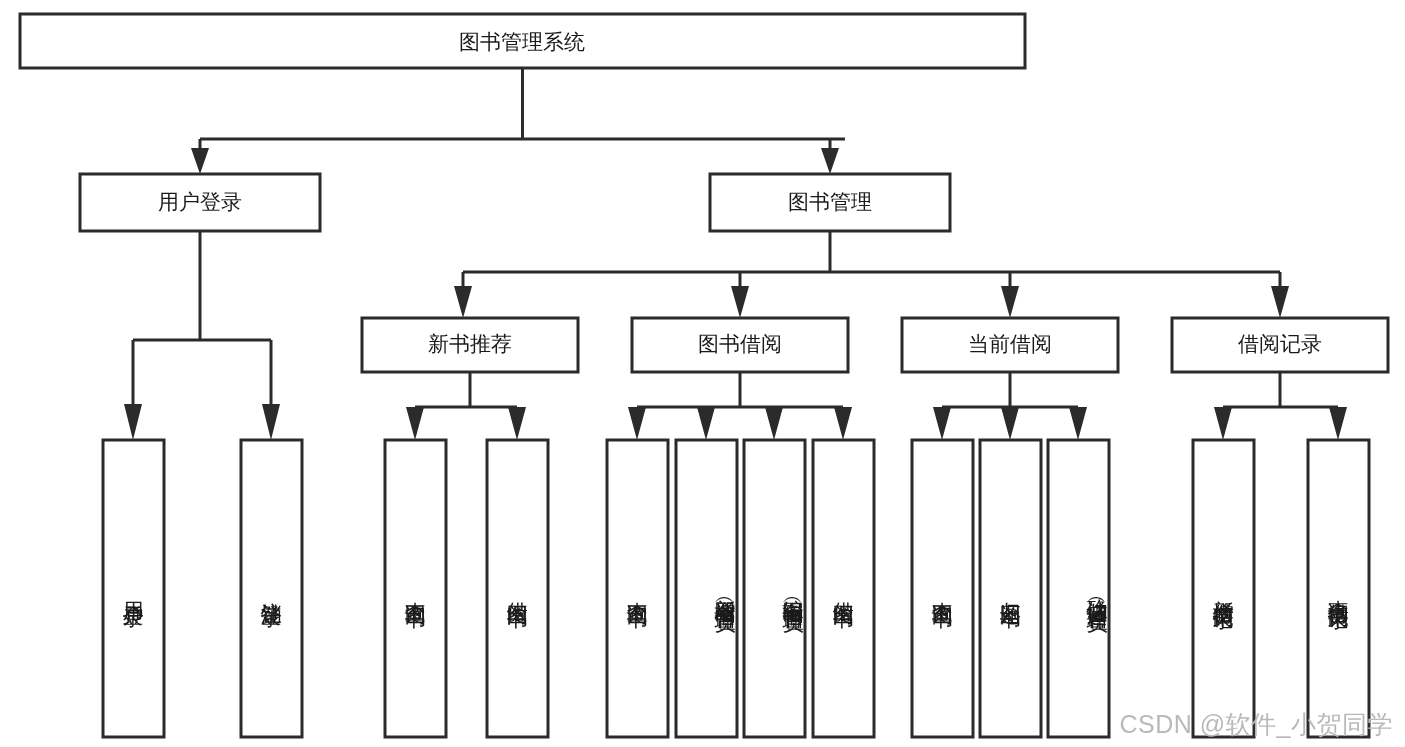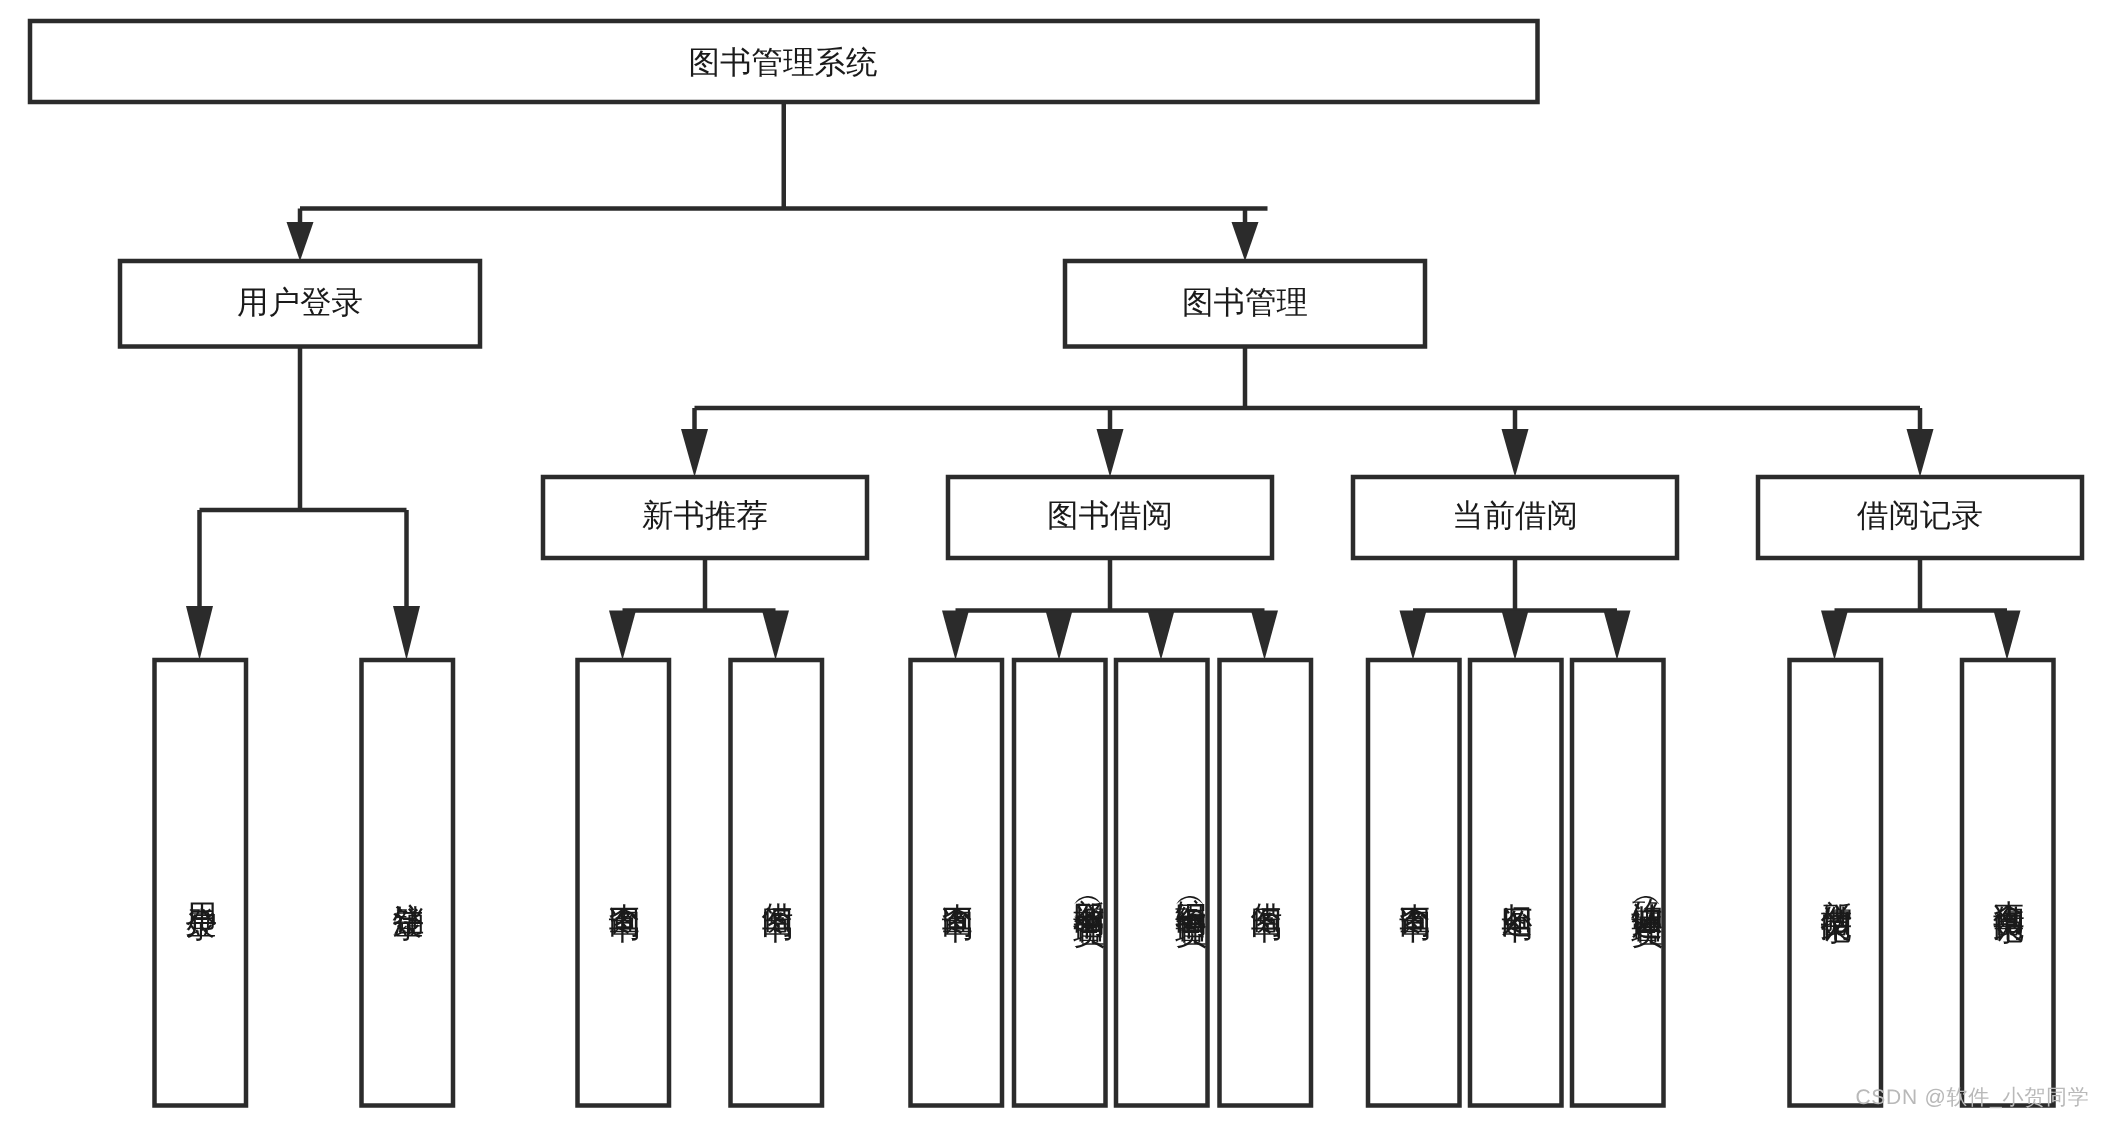--- a/index.html
+++ b/index.html
@@ -61,21 +61,21 @@
     letter-spacing: 2px;
     white-space: nowrap;
     text-align: center;
     pointer-events: none;
   }
   .watermark {
     position: absolute;
     right: 12px;
     bottom: 6px;
     font-family: "Liberation Sans", "DejaVu Sans", sans-serif;
-    font-size: 14px;
+    font-size: 25px;
     color: #b9b9b9;
     letter-spacing: 0.5px;
     white-space: nowrap;
     user-select: none;
     text-align: center;
   }
 </style>
 </head>
 <body>
 

